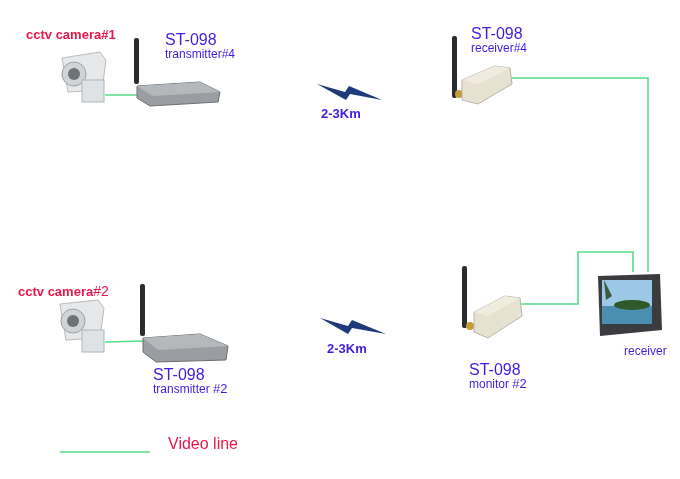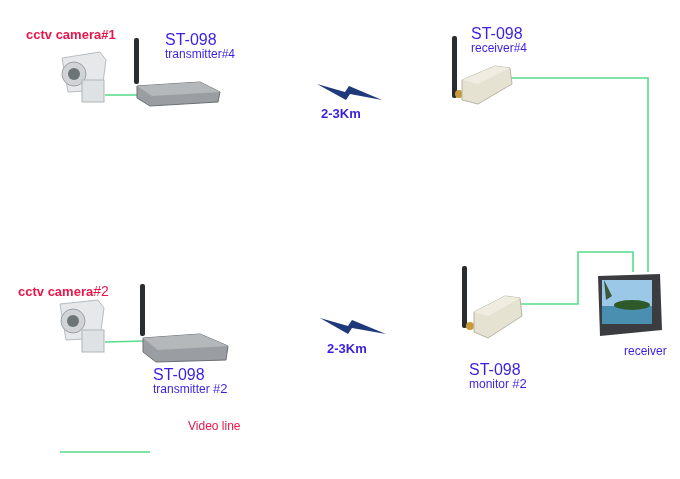--- a/index.html
+++ b/index.html
@@ -97,13 +97,13 @@
   <div><span>transmitter</span> <span style="font-size:13px;">#2</span></div>
 </div>
 <div class="abs blue" style="left:327px;top:341px;font-size:13px;font-weight:bold;">2-3Km</div>
 <div class="abs lbl-blue blue" style="left:469px;top:363px;">
   <div class="big">ST-098</div>
   <div><span>monitor</span> <span style="font-size:13px;">#2</span></div>
 </div>
 
 <div class="abs blue" style="left:624px;top:344px;font-size:12px;">receiver</div>
 
-<div class="abs red" style="left:168px;top:419px;font-size:12px;margin-left:20px;">Video line</div>
+<div class="abs red" style="left:168px;top:435px;font-size:16px;">Video line</div>
 
 </body></html>

